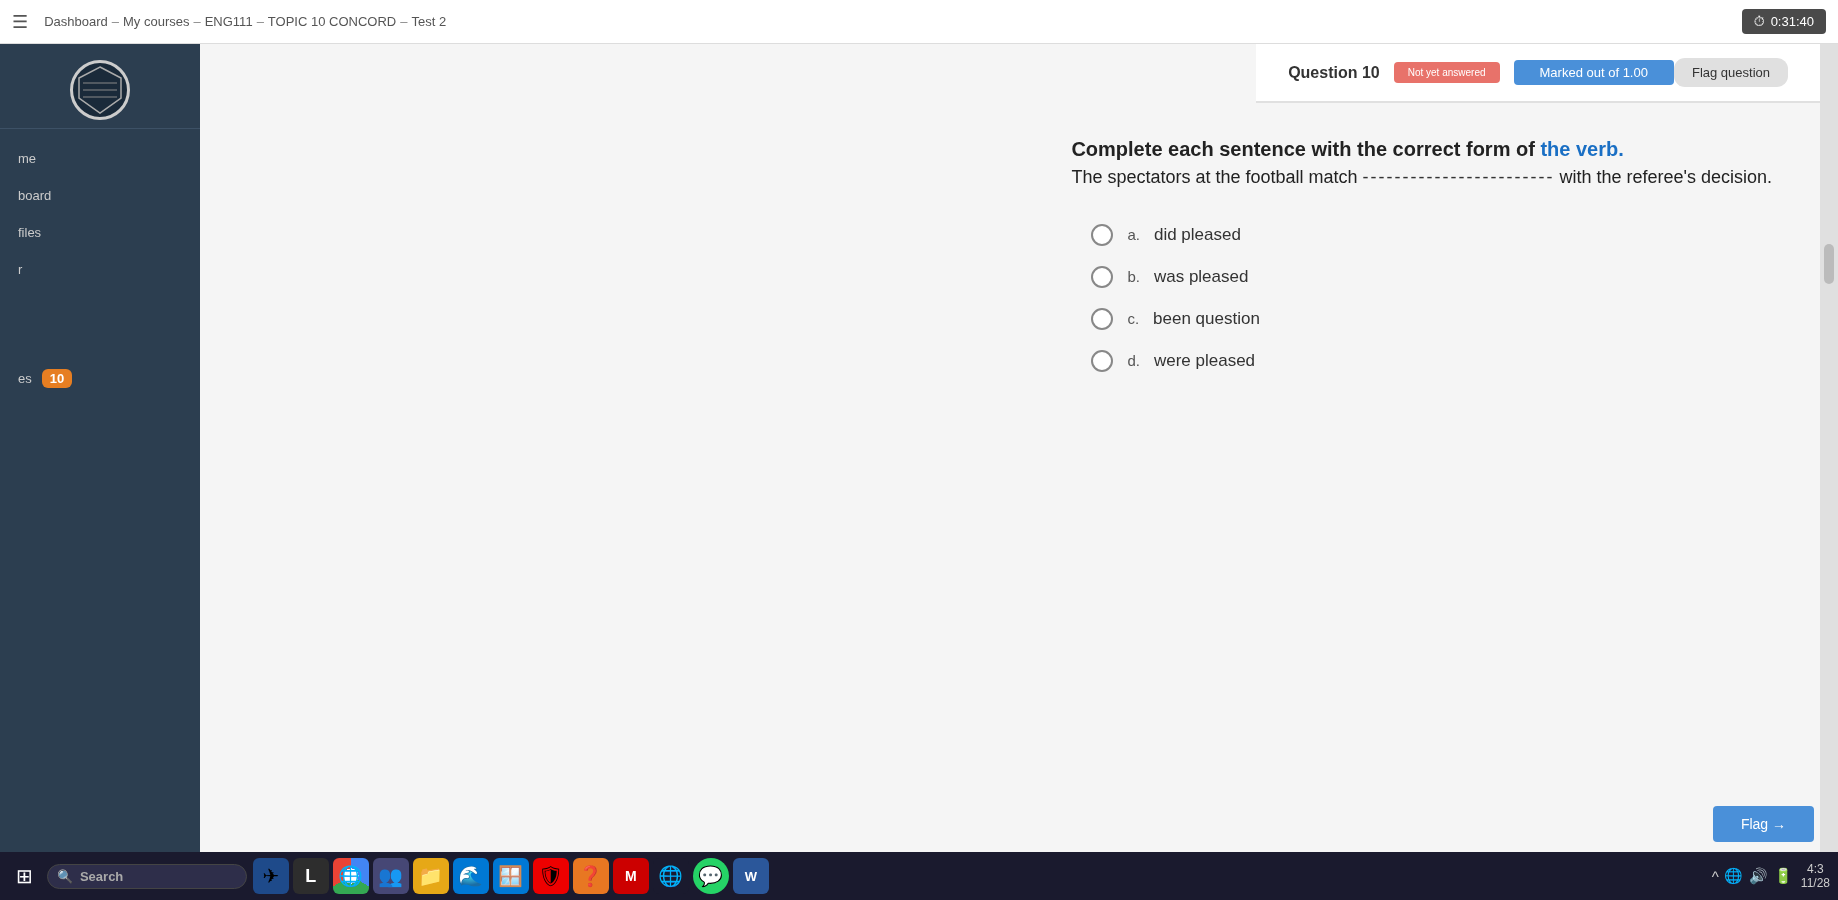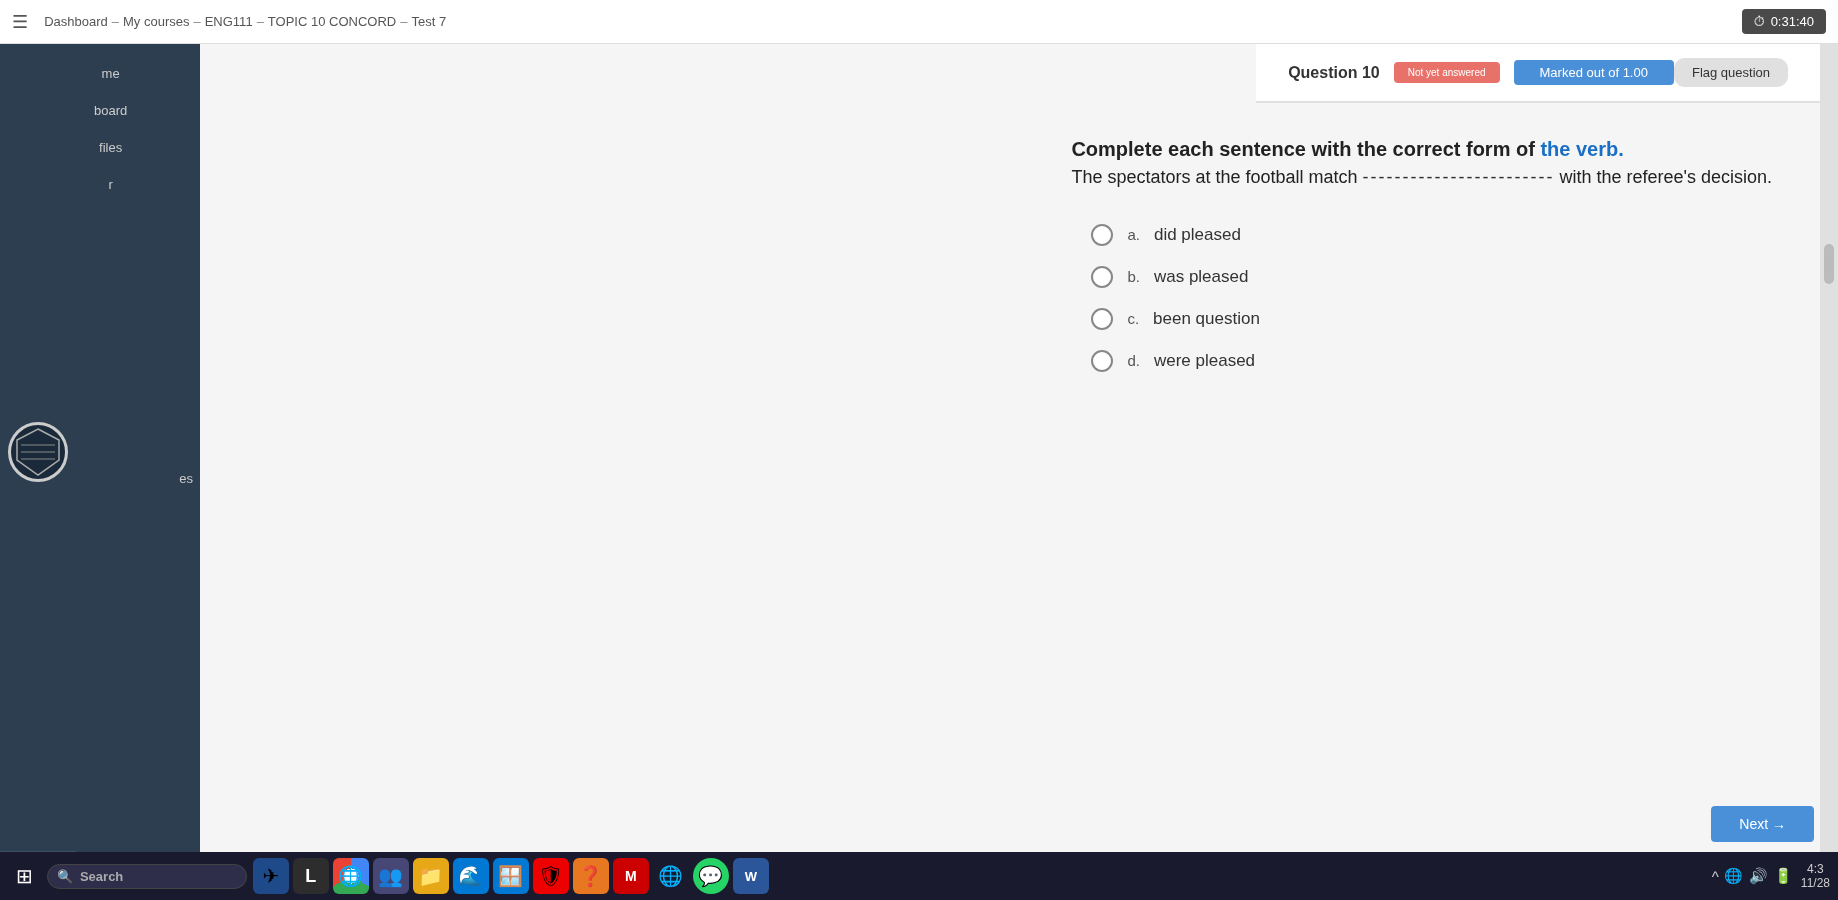--- a/index.html
+++ b/index.html
@@ -59,23 +59,23 @@
       flex: 1;
       overflow: hidden;
     }
 
     
     .sidebar {
       width: 200px;
       background: #2c3e50;
       color: #fff;
       display: flex;
+      flex-direction: column;
       padding: 0;
       flex-shrink: 0;
-      text-align: center;
     }
     .sidebar-logo {
       display: flex;
       align-items: center;
       justify-content: center;
       padding: 16px 8px 8px 8px;
       border-bottom: 1px solid #3d5166;
     }
     .logo-circle {
       width: 60px;
@@ -314,21 +314,21 @@
   <span class="hamburger-icon">☰</span>
   <div class="breadcrumb">
     <span>Dashboard</span>
     <span class="sep">–</span>
     <span>My courses</span>
     <span class="sep">–</span>
     <span>ENG111</span>
     <span class="sep">–</span>
     <span>TOPIC 10 CONCORD</span>
     <span class="sep">–</span>
-    <span>Test 7</span>
+    <span>Test 2</span>
   </div>
   <div class="timer-badge">
     <span class="timer-icon">⏱</span>
     <span>0:31:40</span>
   </div>
 </div>
 
 <div class="main-layout">
 
   <div class="sidebar">
@@ -351,23 +351,23 @@
       <div class="sidebar-item">
         <span>board</span>
       </div>
       <div class="sidebar-item">
         <span>files</span>
       </div>
       <div class="sidebar-item">
         <span>r</span>
       </div>
     </div>
-    <div style="padding: 10px 34px; display:flex; align-items:center; gap:10px; margin-top: 60px;">
+    <div style="padding: 10px 18px; display:flex; align-items:center; gap:10px; margin-top: 60px;">
       <span style="font-size:13px;color:#ccc;">es</span>
-      <span style="background:#e67e22;color:#fff;border-radius:0;padding:2px 8px;font-size:13px;font-weight:bold;">10</span>
+      <span style="background:#e67e22;color:#fff;border-radius:6px;padding:2px 8px;font-size:13px;font-weight:bold;">10</span>
     </div>
   </div>
 
   <div class="content-area">
 
     <div class="question-header">
       <div class="question-header-left">
         <span class="question-label">Question 10</span>
         <span class="badge-not-answered">Not yet answered</span>
         <span class="badge-marked">Marked out of 1.00</span>
@@ -422,21 +422,21 @@
       </div>
     </div>
   </div>
 
   <div class="scroll-tab">
     <div class="scroll-handle"></div>
   </div>
 
 </div>
 
-<button class="next-btn">Next →</button>
+<button class="next-btn">Flag →</button>
 
 <div class="taskbar">
   <button class="taskbar-start">⊞</button>
   <div class="taskbar-search">
     <span>🔍</span>
     <span style="color:#aaa;font-size:13px;font-weight:bold;">Search</span>
   </div>
   <div class="taskbar-apps">
     <div class="app-icon" style="background:#1e4a8a;">✈</div>
     <div class="app-icon" style="background:#2d2d2d;color:#fff;font-weight:bold;font-size:18px;">L</div>

